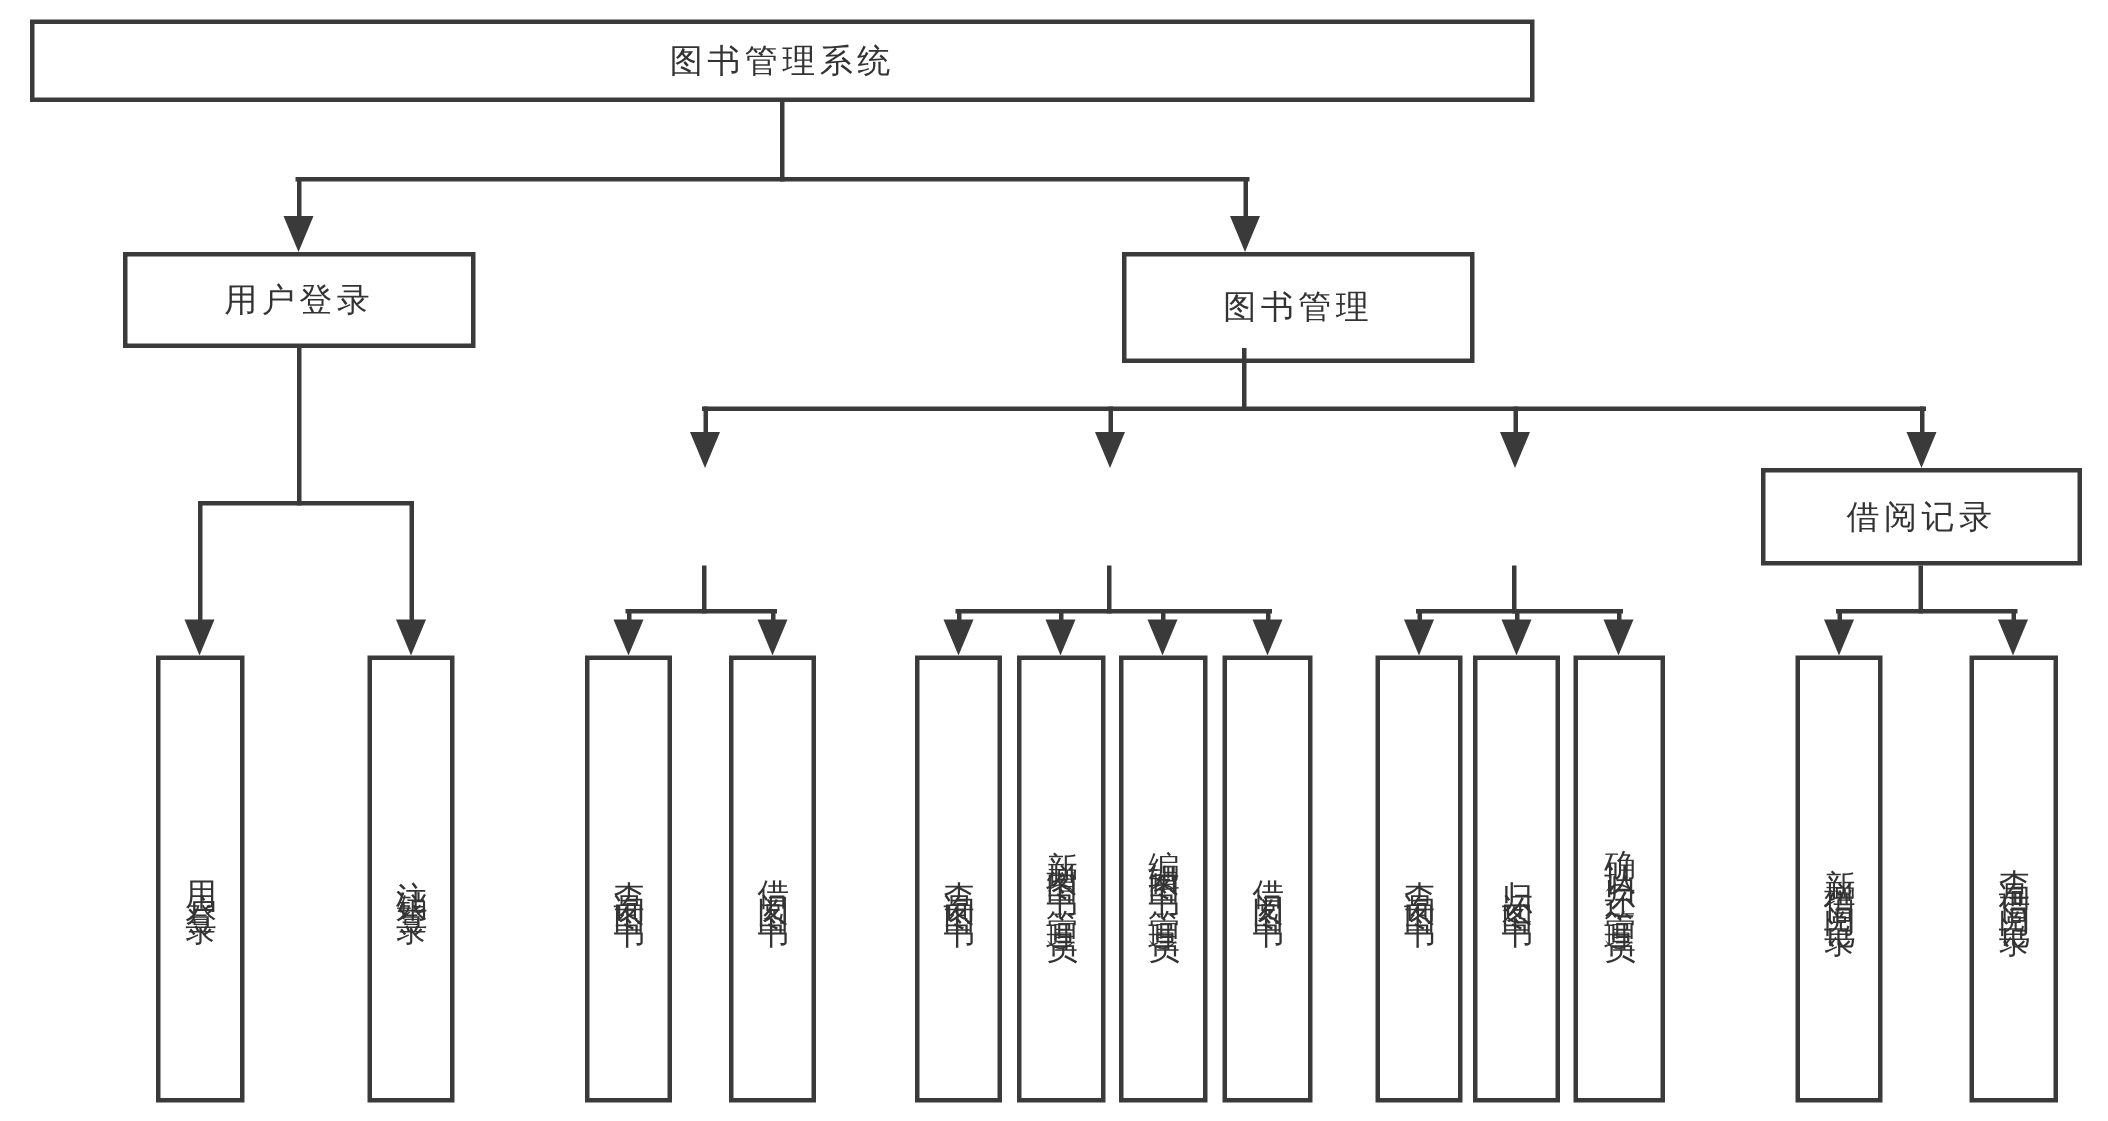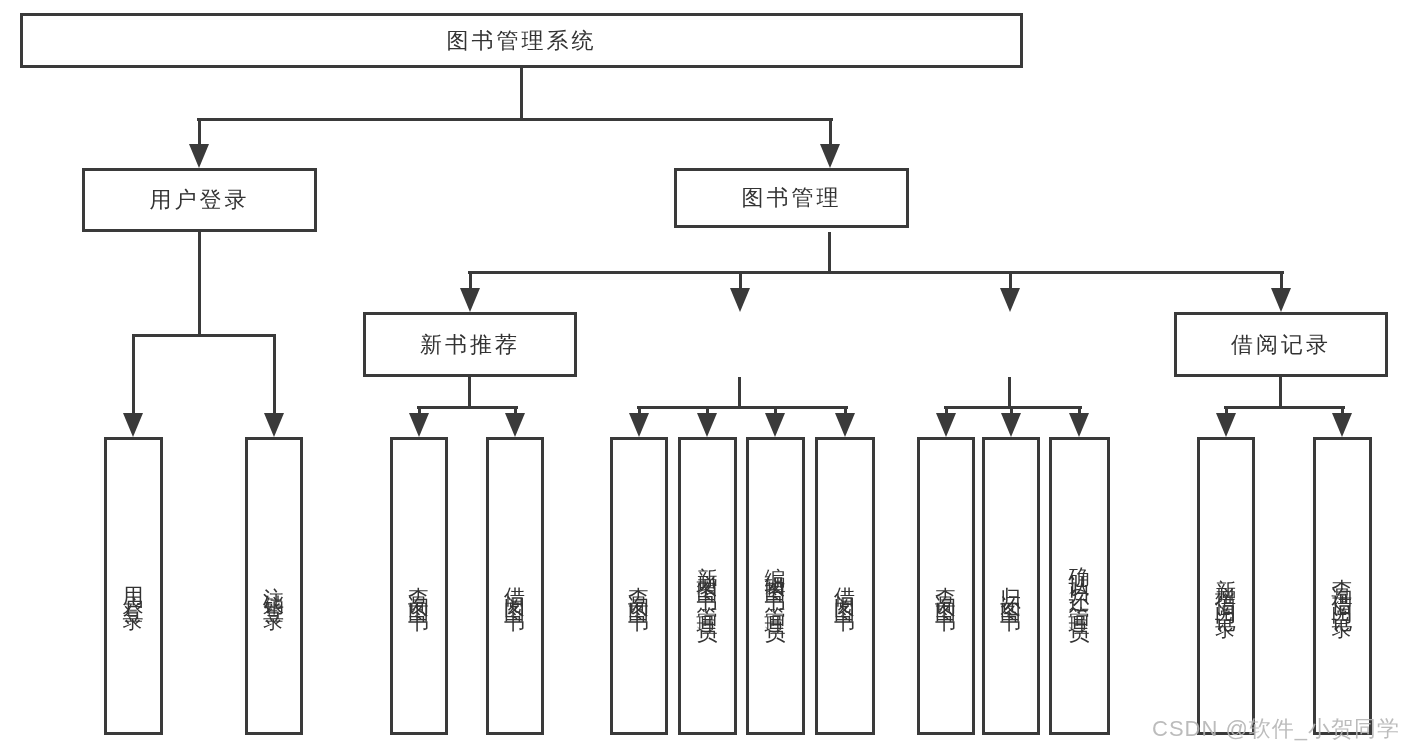--- a/index.html
+++ b/index.html
@@ -101,21 +101,21 @@
     <div class="head"></div>
   </div>
   <div class="arrow" style="left:820px;top:118px;height:50px">
     <div class="stem"></div>
     <div class="head"></div>
   </div>
 
   <div class="node" style="left:82px;top:168px;width:235px;height:64px">
     <span class="h-label">用户登录</span>
   </div>
-  <div class="node" style="left:674px;top:168px;width:235px;height:60px">
+  <div class="node" style="left:748px;top:168px;width:235px;height:74px">
     <span class="h-label">图书管理</span>
   </div>
 
   <div class="vline" style="left:198px;top:232px;height:105px"></div>
   <div class="hline" style="left:132px;top:334px;width:144px"></div>
   <div class="arrow" style="left:123px;top:334px;height:103px">
     <div class="stem"></div>
     <div class="head"></div>
   </div>
   <div class="arrow" style="left:264px;top:334px;height:103px">
@@ -135,23 +135,20 @@
   </div>
   <div class="arrow" style="left:1000px;top:271px;height:41px">
     <div class="stem"></div>
     <div class="head"></div>
   </div>
   <div class="arrow" style="left:1271px;top:271px;height:41px">
     <div class="stem"></div>
     <div class="head"></div>
   </div>
 
-  <div class="node" style="left:363px;top:312px;width:214px;height:65px">
-    <span class="h-label">新书推荐</span>
-  </div>
   <div class="node" style="left:1174px;top:312px;width:214px;height:65px">
     <span class="h-label">借阅记录</span>
   </div>
 
   <div class="vline" style="left:468px;top:377px;height:32px"></div>
   <div class="hline" style="left:417px;top:406px;width:101px"></div>
   <div class="arrow" style="left:409px;top:406px;height:31px">
     <div class="stem"></div>
     <div class="head"></div>
   </div>
@@ -242,15 +239,14 @@
     <span class="v-label">确认归还（管理员）</span>
   </div>
 
   <div class="node leaf" style="left:1197px;width:58px">
     <span class="v-label">新增借阅记录</span>
   </div>
   <div class="node leaf" style="left:1313px;width:59px">
     <span class="v-label">查询借阅记录</span>
   </div>
 
-  <div class="watermark">CSDN @软件_小贺同学</div>
 
 </div>
 
 </body></html>

